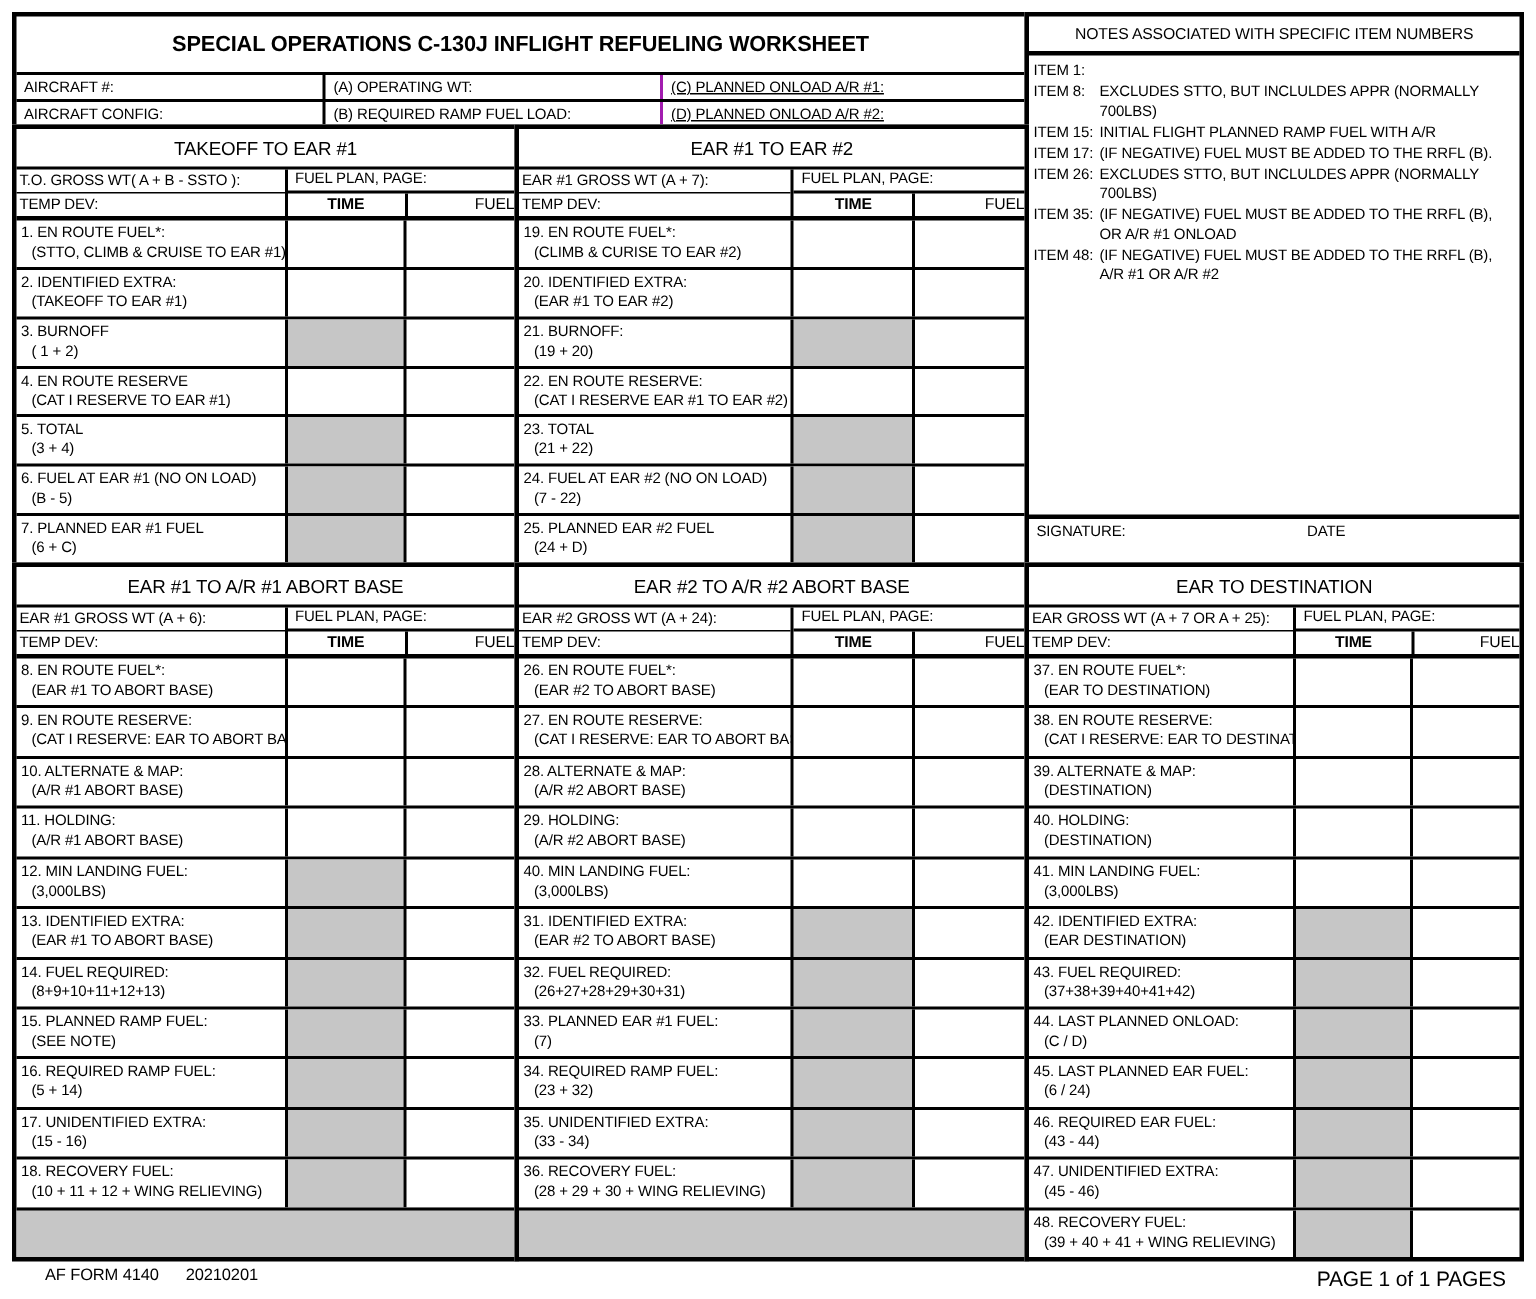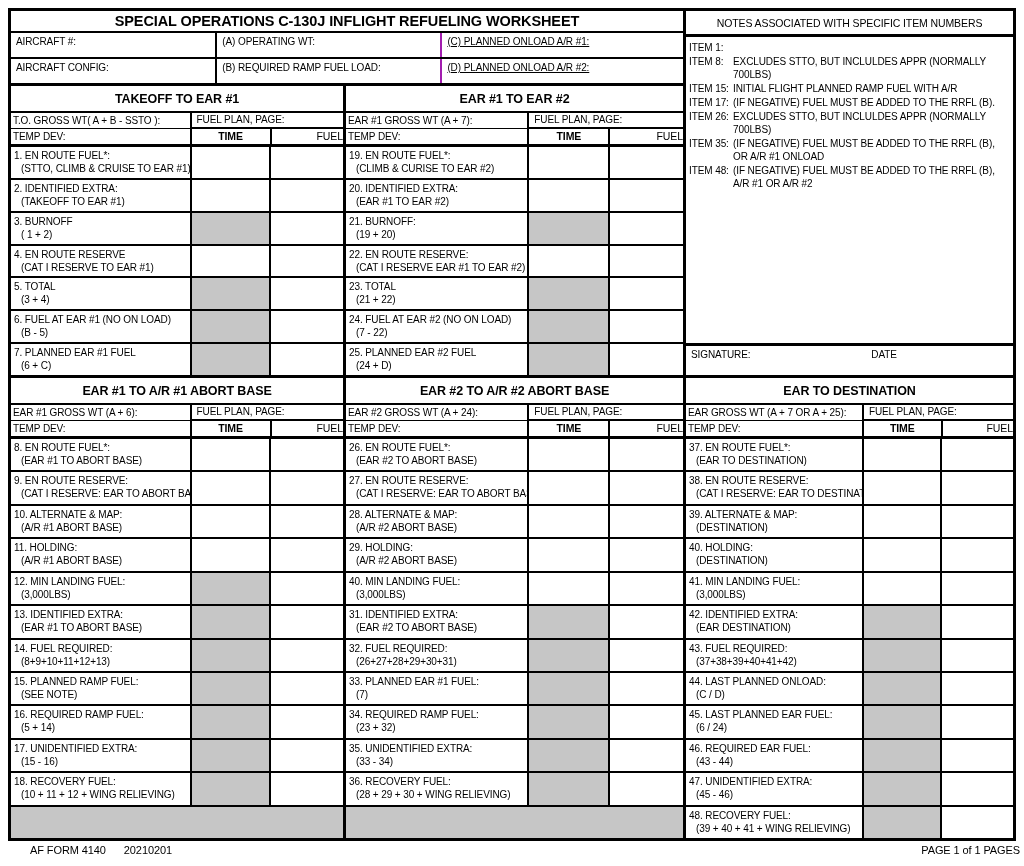--- a/index.html
+++ b/index.html
@@ -7,21 +7,21 @@
   body {
     width:1024px; height:866px; position:relative;
     background:#fff; color:#000;
     font-family:"Liberation Sans", sans-serif;
     letter-spacing:-0.1px;
   }
   .abs { position:absolute; }
 
   
   #top-header { left:8px; top:8px; width:678px; height:78px; border:3px solid #000; display:flex; flex-direction:column; background:#fff; }
-  .thead-title { height:22px; border-bottom:2px solid #000; font-weight:bold; font-size:14.5px; display:flex; align-items:center; justify-content:center; }
+  .thead-title { height:39px; border-bottom:2px solid #000; font-weight:bold; font-size:14.5px; display:flex; align-items:center; justify-content:center; }
   .thead-row { flex:1; display:flex; }
   .thead-row + .thead-row { border-top:2px solid #000; }
   .hcell { font-size:10px; padding:3px 0 0 5px; }
   .hc1 { width:30.4%; }
   .hc2 { width:33.5%; border-left:2px solid #000; }
   .hc3 { flex:1; border-left:2px solid #a21caf;text-decoration:underline; }
 
   
   #notes { left:683px; top:8px; width:333px; height:370px; border:3px solid #000; display:flex; flex-direction:column; background:#fff; }
   .notes-title { height:26px; border-bottom:3px solid #000; font-weight:normal; font-size:10.5px; display:flex; align-items:center; justify-content:center; }
@@ -34,21 +34,21 @@
   .date-field { flex:1; }
 
   
   .section { border:3px solid #000; display:flex; flex-direction:column; background:#fff; }
   #sec-0 { left:8px;   top:83px;  width:338px; height:295px; }
   #sec-1 { left:343px; top:83px;  width:343px; height:295px; }
   #sec-2 { left:8px;   top:375px; width:338px; height:466px; }
   #sec-3 { left:343px; top:375px; width:343px; height:466px; }
   #sec-4 { left:683px; top:375px; width:333px; height:466px; }
 
-  .sec-title { height:27px; border-bottom:2px solid #000; font-weight:bold; font-size:12.5px; display:flex; align-items:center; justify-content:center; }
+  .sec-title { height:27px; border-bottom:2px solid #000; font-weight:normal; font-size:12.5px; display:flex; align-items:center; justify-content:center; }
   .sec-sub { height:34px; display:flex; border-bottom:3px solid #000; }
   .sub-left { width:53.8%; display:flex; flex-direction:column; }
   .gross { flex:1; border-bottom:1px solid #000; font-size:10px; padding:2px 0 0 2px; }
   .temp  { flex:1; font-size:10px; padding:2px 0 0 2px; }
   .sub-right { flex:1; border-left:2px solid #000; display:flex; flex-direction:column; }
   .fuelplan { height:16px; border-bottom:2px solid #000; font-size:10px; padding:1px 0 0 5px; }
   .timefuel { flex:1; display:flex; }
   .th-time { width:51.5%; font-size:10.5px; font-weight:bold; text-align:center; padding-top:1px; }
   .th-fuel { flex:1; border-left:2px solid #000; font-size:10.5px; text-align:right; padding-top:1px; }
 
@@ -60,21 +60,21 @@
   .flabel .l2 { padding:0 0 0 10px; white-space:nowrap; }
   .fcell { border-left:2px solid #000; }
   .fcell.time { width:23.8%; }
   .fcell.fuel { flex:1; }
   .shaded, .shade-bar { background:var(--shade, #c6c6c6); }
   .shade-bar { flex:1; }
 
   
   #footer-left  { left:30px; top:844px; font-size:11px; }
   #footer-left span { margin-right:18px; }
-  #footer-right { right:4px; top:844px; font-size:11px; }
+  #footer-right { right:20px; top:844px; font-size:14px; }
 </style>
 </head>
 <body>
 
 <div id="top-header" class="abs">
   <div class="thead-title">SPECIAL OPERATIONS C-130J INFLIGHT REFUELING WORKSHEET</div>
   <div class="thead-row">
     <div class="hcell hc1">AIRCRAFT #:</div>
     <div class="hcell hc2">(A)  OPERATING WT:</div>
     <div class="hcell hc3">(C)  PLANNED ONLOAD A/R #1:</div>

